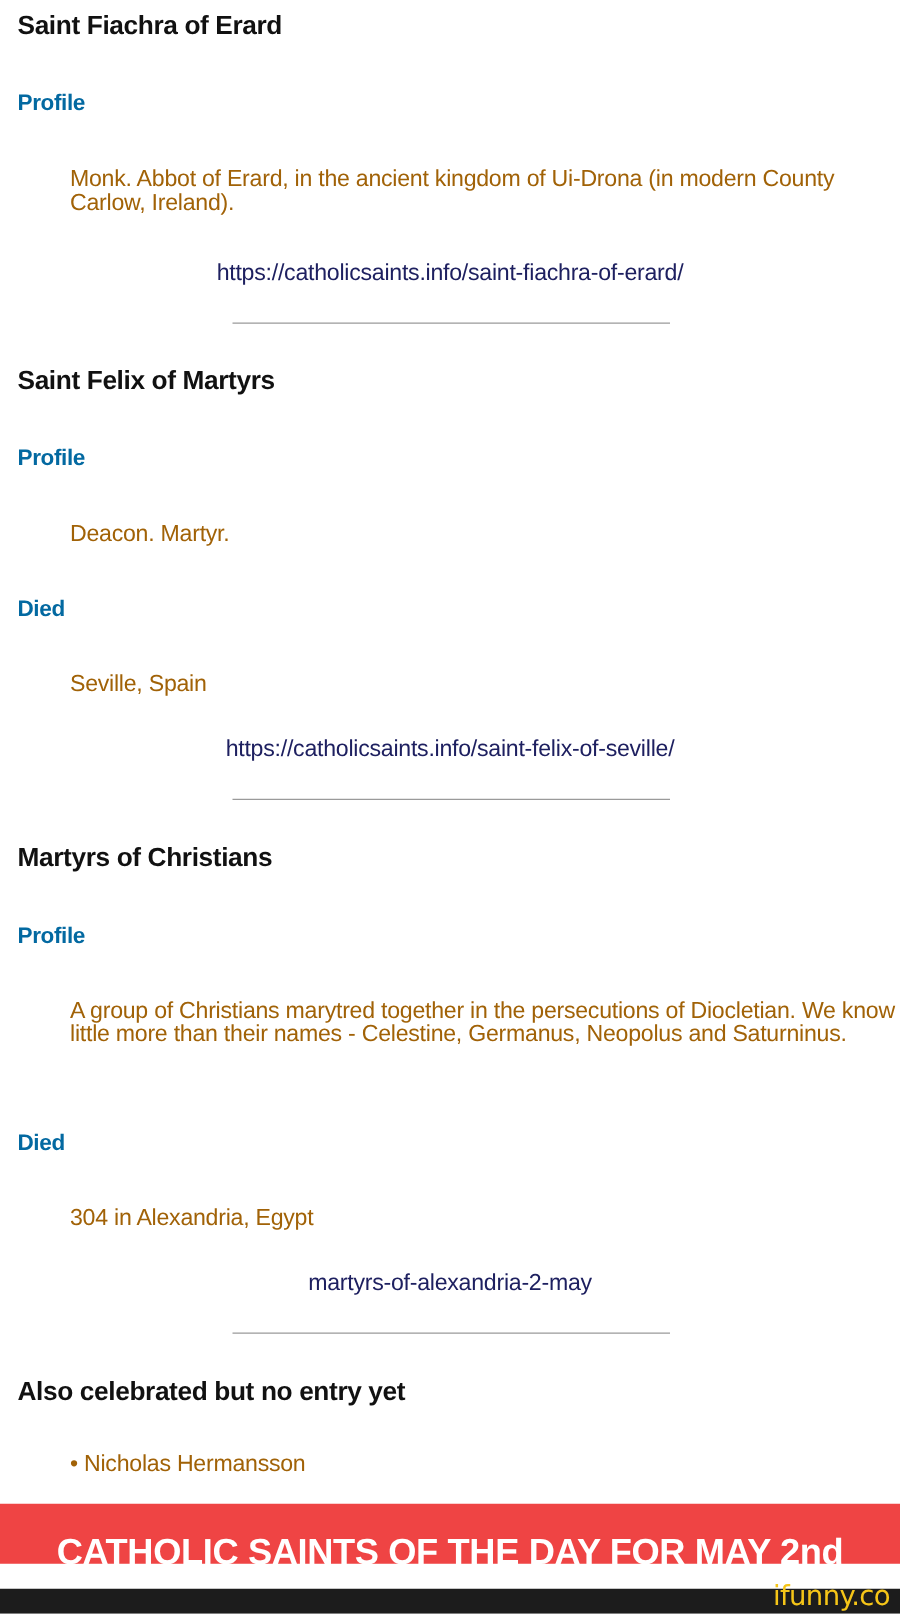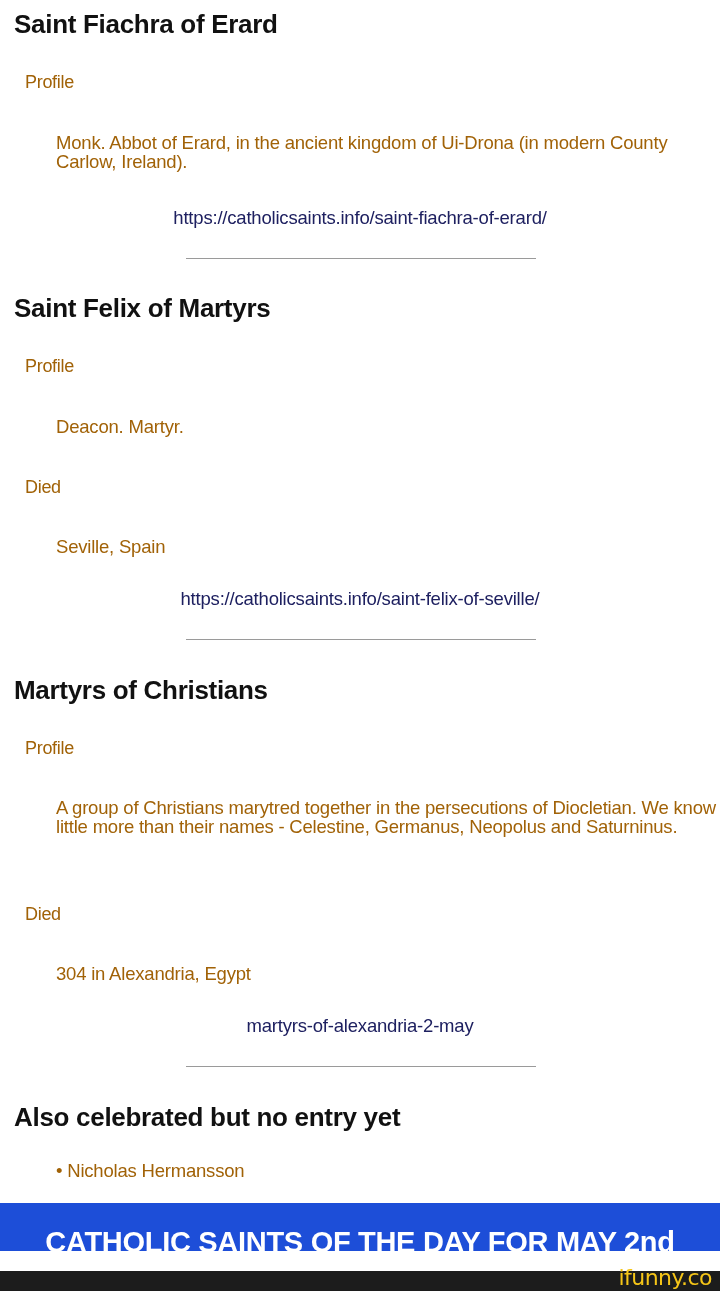--- a/index.html
+++ b/index.html
@@ -1,24 +1,24 @@
 <!DOCTYPE html>
 <html><head>
 <meta charset="utf-8">
 <style>
   * { margin: 0; padding: 0; box-sizing: border-box; }
   html, body { width: 720px; height: 1291px; background: #ffffff; overflow: hidden; }
   body { font-family: "Liberation Sans", "DejaVu Sans", sans-serif; color: #111; position: relative; }
   .abs { position: absolute; }
-  .title { left: 14px; font-size: 26px; font-weight: bold; letter-spacing: -0.3px; color: #111; }
-  .label { left: 25px; font-size: 18px; font-weight: normal; letter-spacing: -0.3px; color: #a16207; }
+  .title { left: 14px; font-size: 21px; font-weight: bold; letter-spacing: -0.3px; color: #111; }
+  .label { left: 14px; font-size: 18px; font-weight: bold; letter-spacing: -0.3px; color: #0369a1; }
   .body { left: 56px; width: 670px; font-size: 18.5px; line-height: 19px; color: #a16207; letter-spacing: -0.2px; }
   .link { left: 0; width: 720px; text-align: center; font-size: 18.5px; color: #1e2060; letter-spacing: -0.2px; text-decoration: none; }
   .divider { left: 186px; width: 350px; height: 1px; background: #9a9a9a; }
-  .banner { left: 0; top: 1203px; width: 720px; height: 48px; background: #1d4ed8; color: #fff; font-weight: bold; font-size: 29px; text-align: center; line-height: 78px; letter-spacing: -0.3px; }
+  .banner { left: 0; top: 1203px; width: 720px; height: 48px; background: #ef4444; color: #fff; font-weight: bold; font-size: 29px; text-align: center; line-height: 78px; letter-spacing: -0.3px; }
   .footer { left: 0; top: 1271px; width: 720px; height: 20px; background: #1c1c1c; }
   .brand { right: 8px; top: 1265px; color: #f5c518; font-weight: normal; font-size: 22px; font-family: "DejaVu Sans", sans-serif; letter-spacing: -0.5px; }
 </style>
 </head>
 <body>
 
 <div class="abs title" style="top:9px;">Saint Fiachra of Erard</div>
 <div class="abs label" style="top:72px;">Profile</div>
 <div class="abs body" style="top:133px;">Monk. Abbot of Erard, in the ancient kingdom of Ui-Drona (in modern County Carlow, Ireland).</div>
 <a class="abs link" style="top:207px;">https://catholicsaints.info/saint-fiachra-of-erard/</a>

